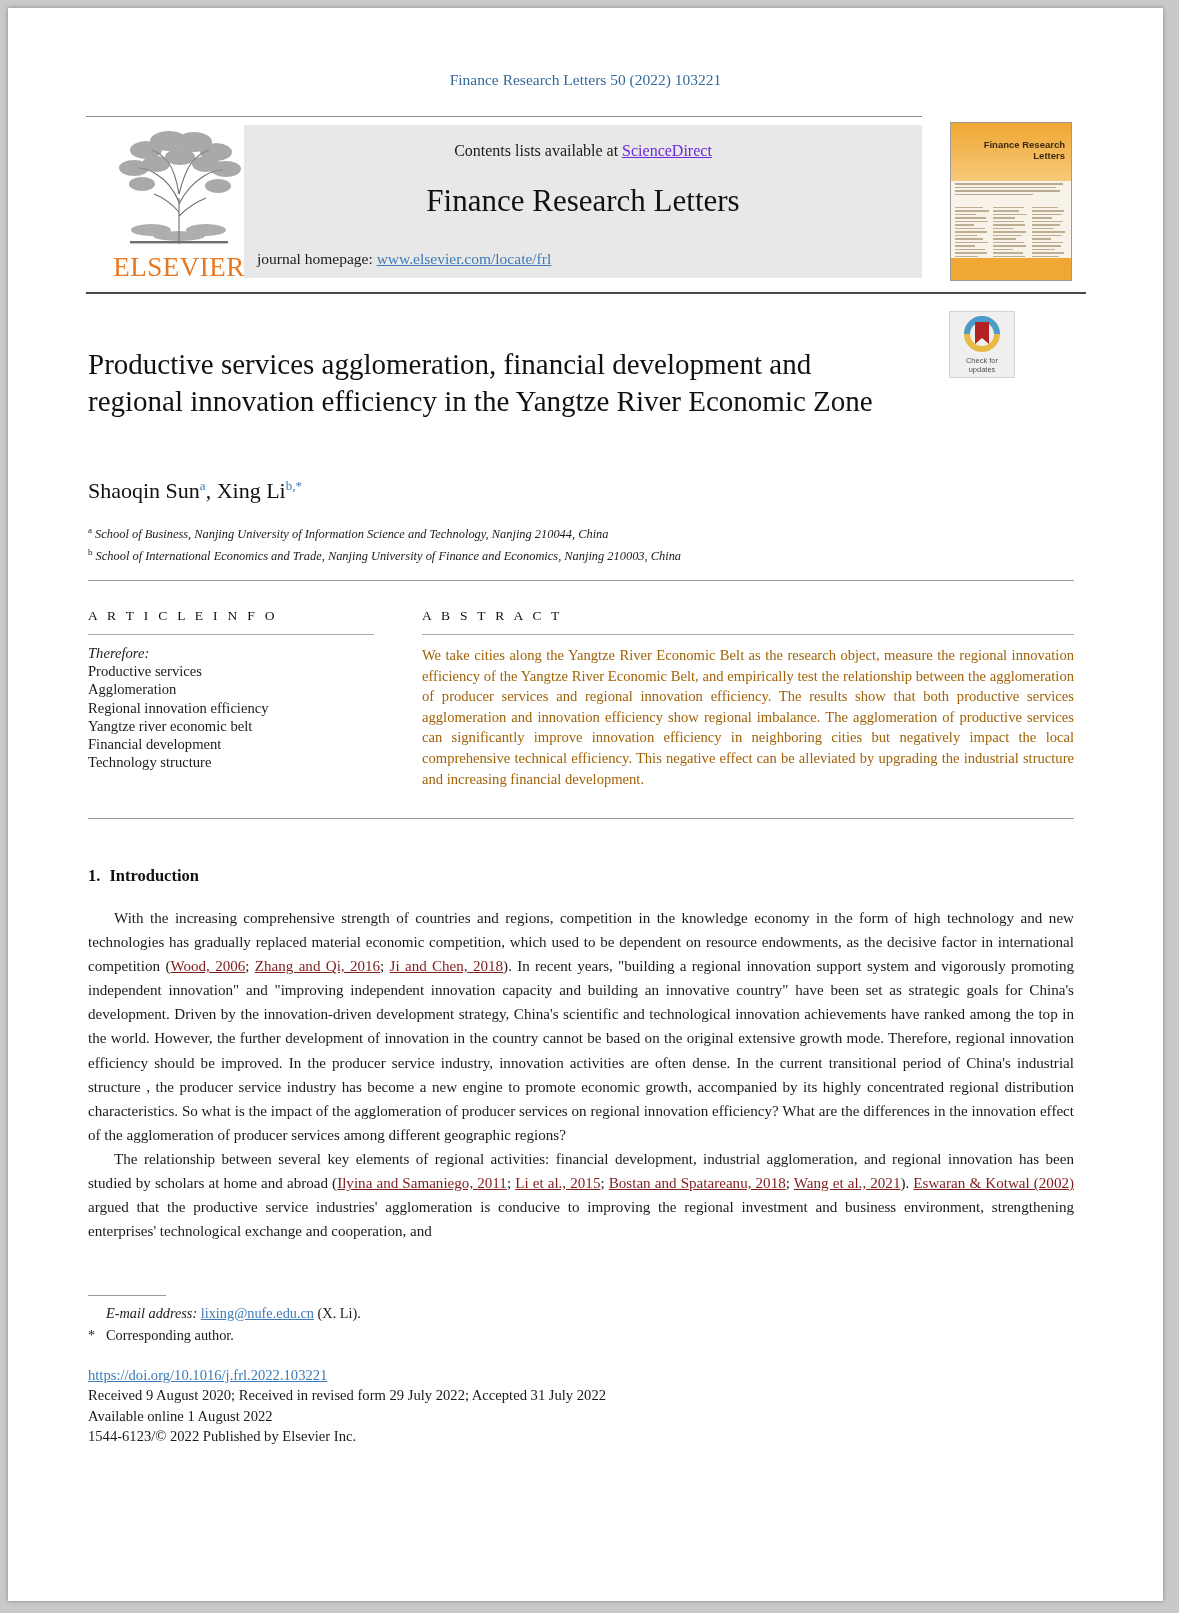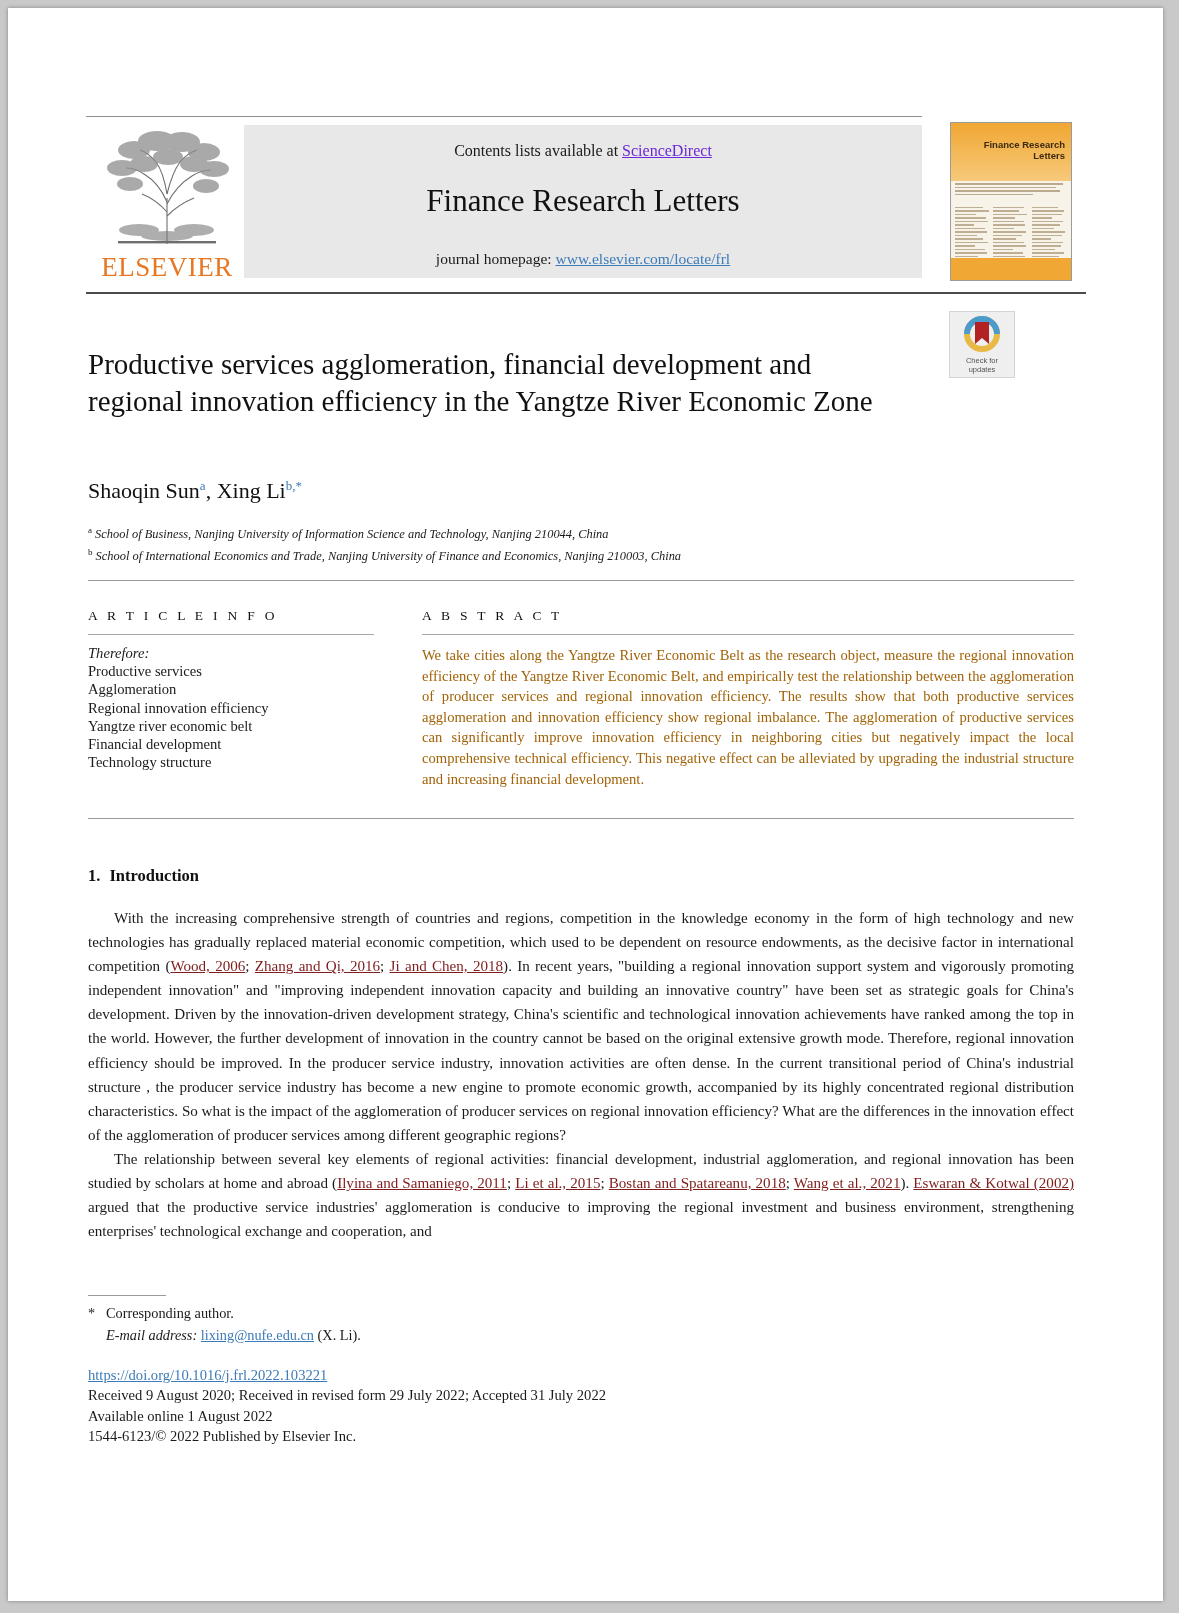--- a/index.html
+++ b/index.html
@@ -57,21 +57,21 @@
   }
   .masthead .rule-bottom {
     position: absolute;
     left: 0; top: 176px;
     width: 1000px;
     height: 2px;
     background: #4a4a4a;
   }
   .elsevier-logo {
     position: absolute;
-    left: 8px;
+    left: 20px;
     top: 8px;
     width: 146px;
     height: 155px;
   }
   .tree-svg { display:block; }
   .elsevier-word {
     position: absolute;
     left: 0;
     top: 128px;
     width: 146px;
@@ -110,23 +110,23 @@
     text-align: center;
     font-size: 31px;
     color: #111;
     font-family: "Liberation Serif", serif;
   }
   .homepage-line {
     position: absolute;
     top: 125px;
     left: 0;
     width: 100%;
-    text-align: center;
     font-size: 15.5px;
     color: #1a1a1a;
+    padding-left: 13px;
   }
   .homepage-line .url {
     color: #3d7ab8;
   }
   .cover-thumb {
     position: absolute;
     left: 864px;
     top: 6px;
     width: 120px;
     height: 157px;
@@ -319,20 +319,21 @@
     color: #1a1a1a;
   }
   .pub-block .doi { color: #3d7ab8; }
 </style>
 </head>
 <body>
 
 <div class="page">
 <div class="inner">
 
+  <div class="running-head">Finance Research Letters 50 (2022) 103221</div>
 
   <div class="masthead">
     <div class="rule-top"></div>
 
     <div class="elsevier-logo">
       <svg class="tree-svg" width="146" height="128" viewBox="0 0 146 128">
         <g fill="none" stroke="#6e6e6e" stroke-width="1.1">
           <path d="M73 120 L73 74"></path>
           <path d="M73 88 C66 80 58 74 48 70"></path>
           <path d="M73 92 C81 84 90 78 100 74"></path>
@@ -513,22 +514,22 @@
     <span class="num">1.</span><span>Introduction</span>
   </div>
 
   <div class="body-text">
     <p><span>With the increasing comprehensive strength of countries and regions, competition in the knowledge economy in the form of high technology and new technologies has gradually replaced material economic competition, which used to be dependent on resource endowments, as the decisive factor in international competition (</span><a class="ref" href="#">Wood, 2006</a><span>; </span><a class="ref" href="#">Zhang and Qi, 2016</a><span>; </span><a class="ref" href="#">Ji and Chen, 2018</a><span>). In recent years, "building a regional innovation support system and vigorously promoting independent innovation" and "improving independent innovation capacity and building an innovative country" have been set as strategic goals for China's development. Driven by the innovation-driven development strategy, China's scientific and technological innovation achievements have ranked among the top in the world. However, the further development of innovation in the country cannot be based on the original extensive growth mode. Therefore, regional innovation efficiency should be improved. In the producer service industry, innovation activities are often dense. In the current transitional period of China's industrial structure , the producer service industry has become a new engine to promote economic growth, accompanied by its highly concentrated regional distribution characteristics. So what is the impact of the agglomeration of producer services on regional innovation efficiency? What are the differences in the innovation effect of the agglomeration of producer services among different geographic regions?</span></p>
     <p><span>The relationship between several key elements of regional activities: financial development, industrial agglomeration, and regional innovation has been studied by scholars at home and abroad (</span><a class="ref" href="#">Ilyina and Samaniego, 2011</a><span>; </span><a class="ref" href="#">Li et al., 2015</a><span>; </span><a class="ref" href="#">Bostan and Spatareanu, 2018</a><span>; </span><a class="ref" href="#">Wang et al., 2021</a><span>). </span><a class="ref" href="#">Eswaran &amp; Kotwal (2002)</a><span> argued that the productive service industries' agglomeration is conducive to improving the regional investment and business environment, strengthening enterprises' technological exchange and cooperation, and</span></p>
   </div>
 
   <div class="foot-rule"></div>
   <div class="footnote">
+    <div style="padding-left:18px"><span class="em-label">E-mail address:</span> <a class="mail" href="#">lixing@nufe.edu.cn</a> <span>(X. Li).</span></div>
     <div><span class="star">*</span><span>Corresponding author.</span></div>
-    <div style="padding-left:18px"><span class="em-label">E-mail address:</span> <a class="mail" href="#">lixing@nufe.edu.cn</a> <span>(X. Li).</span></div>
   </div>
 
   <div class="pub-block">
     <div><a class="doi" href="#">https://doi.org/10.1016/j.frl.2022.103221</a></div>
     <div>Received 9 August 2020; Received in revised form 29 July 2022; Accepted 31 July 2022</div>
     <div>Available online 1 August 2022</div>
     <div>1544-6123/© 2022 Published by Elsevier Inc.</div>
   </div>
 
 </div>

